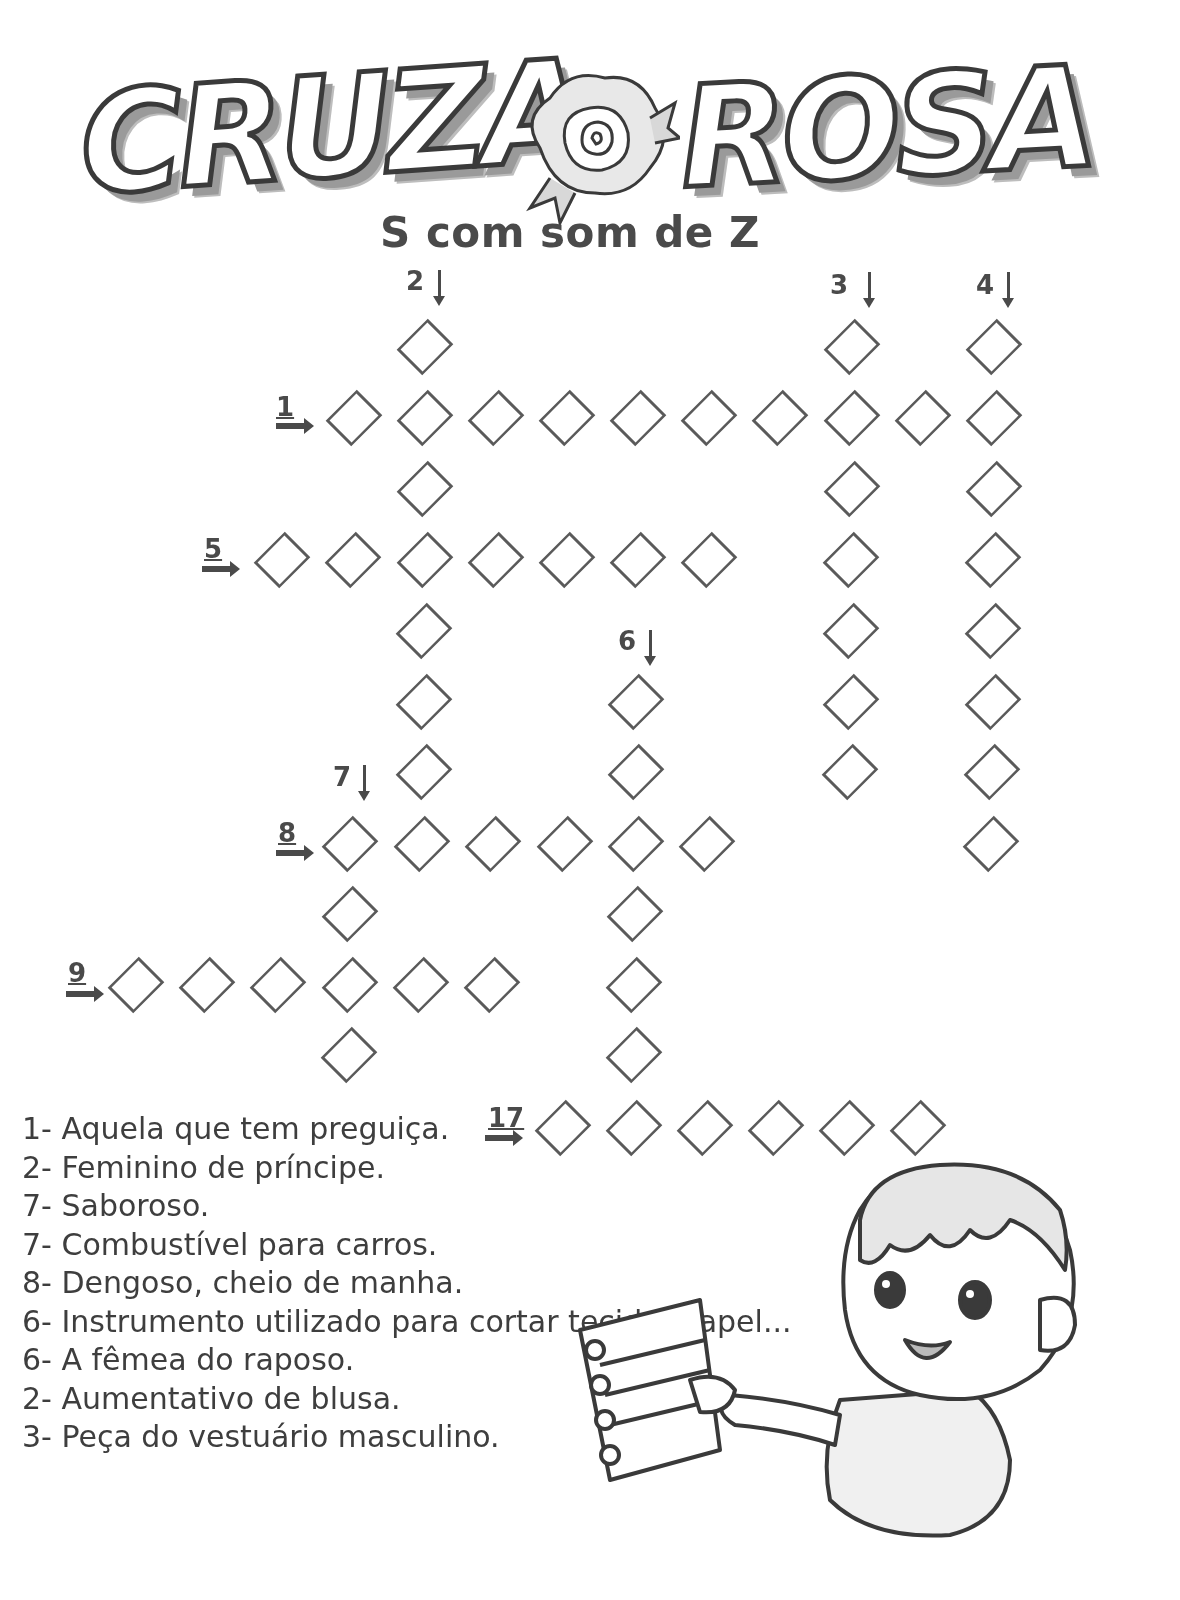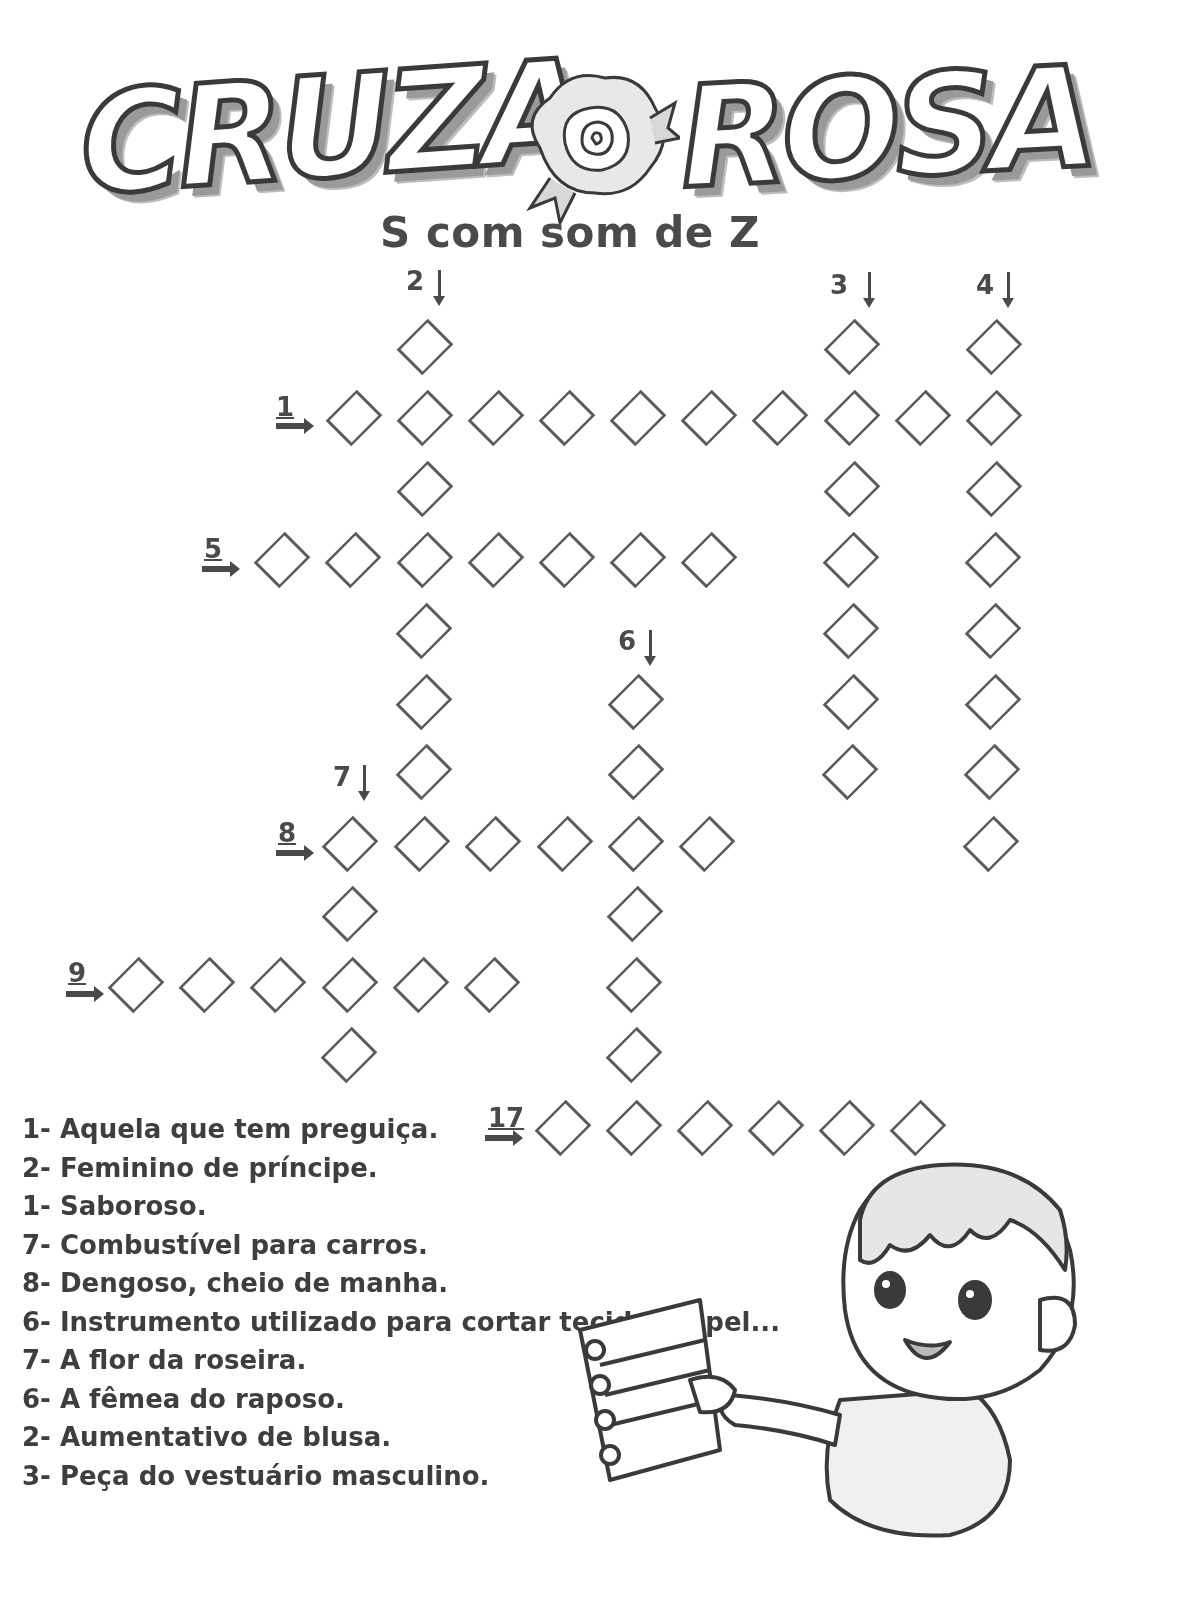--- a/index.html
+++ b/index.html
@@ -19,21 +19,21 @@
   .cell { position:absolute; width:44px; height:44px; margin-left:-22px; margin-top:-22px;
           border:3px solid #5a5a5a; box-sizing:border-box; transform:rotate(45deg) scaleX(0.82); background:#fff; }
   .label { position:absolute; font-size:26px; font-weight:bold; color:#4a4a4a; line-height:1; }
   .arrow-right { position:absolute; width:30px; height:6px; background:#4a4a4a; }
   .arrow-right::after { content:""; position:absolute; right:-8px; top:-5px; border-left:10px solid #4a4a4a;
                         border-top:8px solid transparent; border-bottom:8px solid transparent; }
   .arrow-down { position:absolute; width:3px; height:28px; background:#4a4a4a; }
   .arrow-down::after { content:""; position:absolute; left:-5px; bottom:-8px; border-top:10px solid #4a4a4a;
                        border-left:6.5px solid transparent; border-right:6.5px solid transparent; }
   .underline { text-decoration:underline; text-decoration-thickness:2px; }
-  .clues { position:absolute; left:22px; top:1110px; font-size:26px; color:#3e3e3e; line-height:38.5px;font-weight:bold; }
+  .clues { position:absolute; left:22px; top:1110px; font-size:30px; color:#3e3e3e; line-height:38.5px; }
   .clue { white-space:nowrap; }
   .kid { position:absolute; left:570px; top:1150px; width:530px; height:400px; }
 </style>
 </head>
 <body>
 
 <div class="title-wrap">
   <div class="title-text title-left">CRUZA</div>
   <svg class="rose" viewBox="0 0 170 170">
     <g fill="#fff" stroke="#3a3a3a" stroke-width="3">
@@ -150,25 +150,24 @@
   <div class="cell" style="left:634px;top:1128px;"></div>
   <div class="cell" style="left:705px;top:1128px;"></div>
   <div class="cell" style="left:776px;top:1128px;"></div>
   <div class="cell" style="left:847px;top:1128px;"></div>
   <div class="cell" style="left:918px;top:1128px;"></div>
 </div>
 
 <div class="clues">
   <div class="clue">1- Aquela que tem preguiça.</div>
   <div class="clue">2- Feminino de príncipe.</div>
-  <div class="clue">1- Saboroso.</div>
+  <div class="clue">7- Saboroso.</div>
   <div class="clue">7- Combustível para carros.</div>
   <div class="clue">8- Dengoso, cheio de manha.</div>
   <div class="clue">6- Instrumento utilizado para cortar tecido, papel...</div>
-  <div class="clue">7- A flor da roseira.</div>
   <div class="clue">6- A fêmea do raposo.</div>
   <div class="clue">2- Aumentativo de blusa.</div>
   <div class="clue">3- Peça do vestuário masculino.</div>
 </div>
 
 <svg class="kid" viewBox="0 0 530 400">
   <g fill="#fff" stroke="#3a3a3a" stroke-width="4" stroke-linejoin="round">
 
     <path d="M270 250 Q250 300 260 350 Q300 390 380 385 Q440 370 440 310 Q430 260 400 240 Z" fill="#f0f0f0"></path>
 

